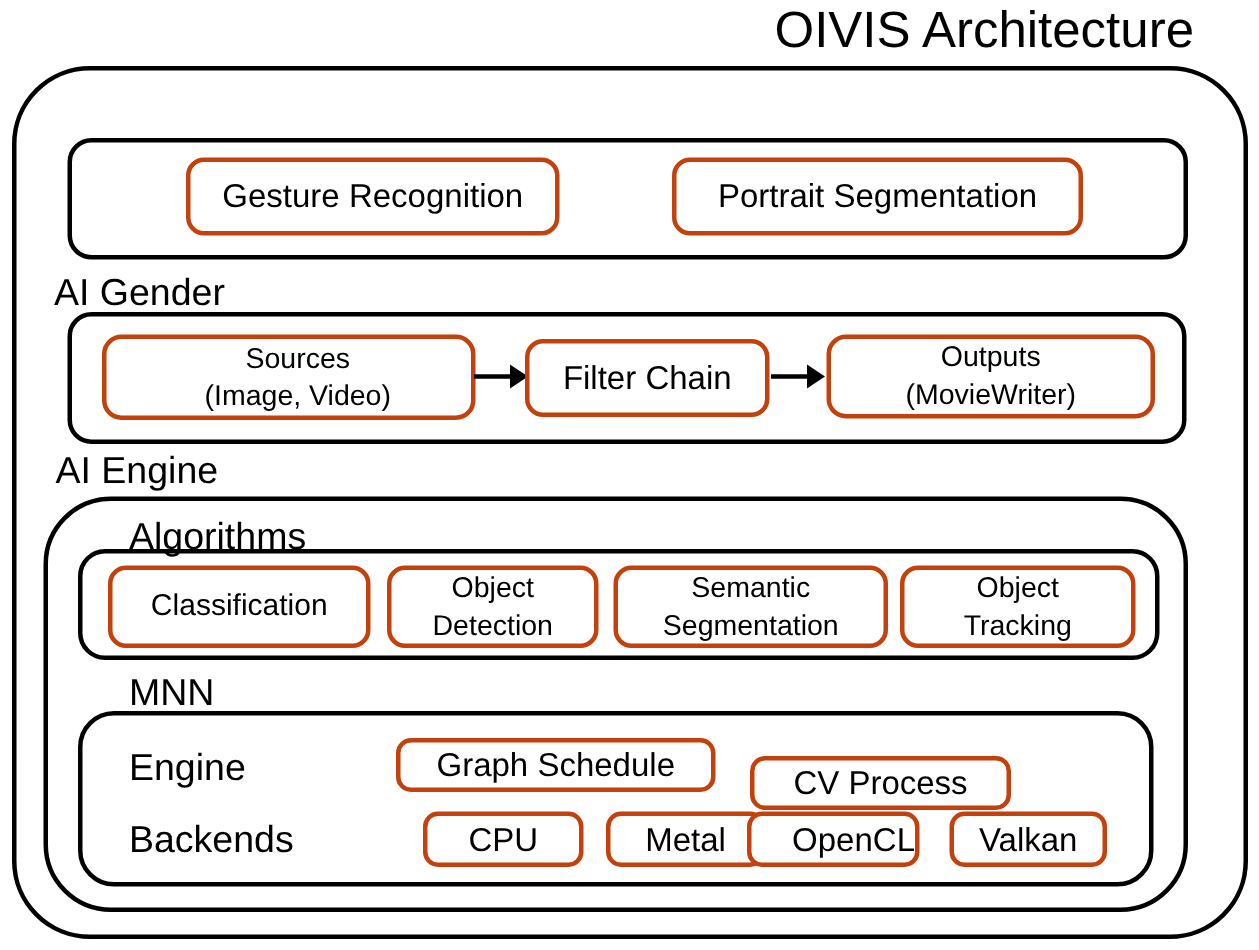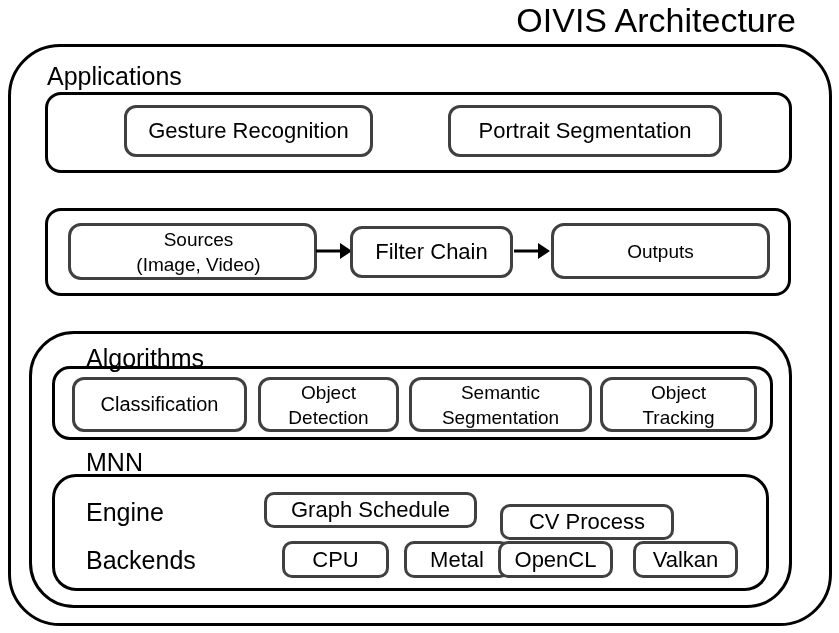--- a/index.html
+++ b/index.html
@@ -22,21 +22,21 @@
     font-size: 34px;
     line-height: 40px;
     white-space: nowrap;
   }
   .section-label {
     font-size: 25px;
     line-height: 28px;
     white-space: nowrap;
   }
   .node {
-    border: 3px solid #404040;
+    border: 3px solid #c2410c;
     background: #ffffff;
     display: flex;
     flex-direction: column;
     align-items: center;
     justify-content: center;
     text-align: center;
     white-space: nowrap;
   }
   .node .l1 { font-size: 22px; line-height: 26px; }
   .node .s  { font-size: 19px; line-height: 25px; }
@@ -45,29 +45,29 @@
 </style>
 </head>
 <body>
 
 <div class="canvas">
 
   <div class="abs diagram-title">OIVIS Architecture</div>
 
   <div class="abs frame" style="left:8px; top:44px; width:824px; height:582px; border-radius:52px;"></div>
 
-  <div class="abs section-label" style="left:47px; top:62px;">Applications</div>
   <div class="abs frame" style="left:45px; top:92px; width:747px; height:81px; border-radius:16px;"></div>
   <div class="abs node" style="left:124px; top:105px; width:249px; height:52px; border-radius:12px;">
     <span class="l1">Gesture Recognition</span>
   </div>
   <div class="abs node" style="left:448px; top:105px; width:274px; height:52px; border-radius:12px;justify-content:center;">
     <span class="l1">Portrait Segmentation</span>
   </div>
 
+  <div class="abs section-label" style="left:36px; top:181px;">AI Gender</div>
   <div class="abs frame" style="left:45px; top:208px; width:746px; height:88px; border-radius:16px;"></div>
 
   <div class="abs node" style="left:68px; top:223px; width:249px; height:57px; border-radius:13px;padding-left:12px;">
     <span class="s">Sources</span>
     <span class="s">(Image, Video)</span>
   </div>
 
   <svg class="abs arrow" style="left:316px; top:238px;" width="36" height="26" viewBox="0 0 36 26">
     <line x1="0" y1="13" x2="25" y2="13" stroke="#000000" stroke-width="3"></line>
     <polygon points="24,5 36,13 24,21" fill="#000000"></polygon>
@@ -77,22 +77,24 @@
     <span class="l1">Filter Chain</span>
   </div>
 
   <svg class="abs arrow" style="left:514px; top:238px;" width="36" height="26" viewBox="0 0 36 26">
     <line x1="0" y1="13" x2="25" y2="13" stroke="#000000" stroke-width="3"></line>
     <polygon points="24,5 36,13 24,21" fill="#000000"></polygon>
   </svg>
 
   <div class="abs node" style="left:551px; top:223px; width:219px; height:56px; border-radius:13px;">
     <span class="s">Outputs</span>
+    <span class="s">(MovieWriter)</span>
   </div>
 
+  <div class="abs section-label" style="left:37px; top:300px;">AI Engine</div>
   <div class="abs frame" style="left:29px; top:331px; width:763px; height:277px; border-radius:45px;"></div>
 
   <div class="abs section-label" style="left:86px; top:344px;">Algorithms</div>
   <div class="abs frame" style="left:52px; top:366px; width:721px; height:74px; border-radius:18px;"></div>
 
   <div class="abs node" style="left:72px; top:377px; width:175px; height:55px; border-radius:12px;">
     <span class="m">Classification</span>
   </div>
   <div class="abs node" style="left:258px; top:377px; width:141px; height:55px; border-radius:12px;">
     <span class="s">Object</span>
@@ -118,20 +120,20 @@
     <span class="l1">CV Process</span>
   </div>
 
   <div class="abs section-label" style="left:86px; top:546px;">Backends</div>
   <div class="abs node" style="left:250px; top:541px; width:107px; height:37px; border-radius:10px;margin-left:32px;">
     <span class="l1">CPU</span>
   </div>
   <div class="abs node" style="left:372px; top:541px; width:106px; height:37px; border-radius:10px;margin-left:32px;">
     <span class="l1">Metal</span>
   </div>
-  <div class="abs node" style="left:498px; top:541px; width:115px; height:37px; border-radius:10px;">
+  <div class="abs node" style="left:498px; top:541px; width:115px; height:37px; border-radius:10px;align-items:flex-end;">
     <span class="l1">OpenCL</span>
   </div>
   <div class="abs node" style="left:633px; top:541px; width:105px; height:37px; border-radius:10px;">
     <span class="l1">Valkan</span>
   </div>
 
 </div>
 
 </body></html>

